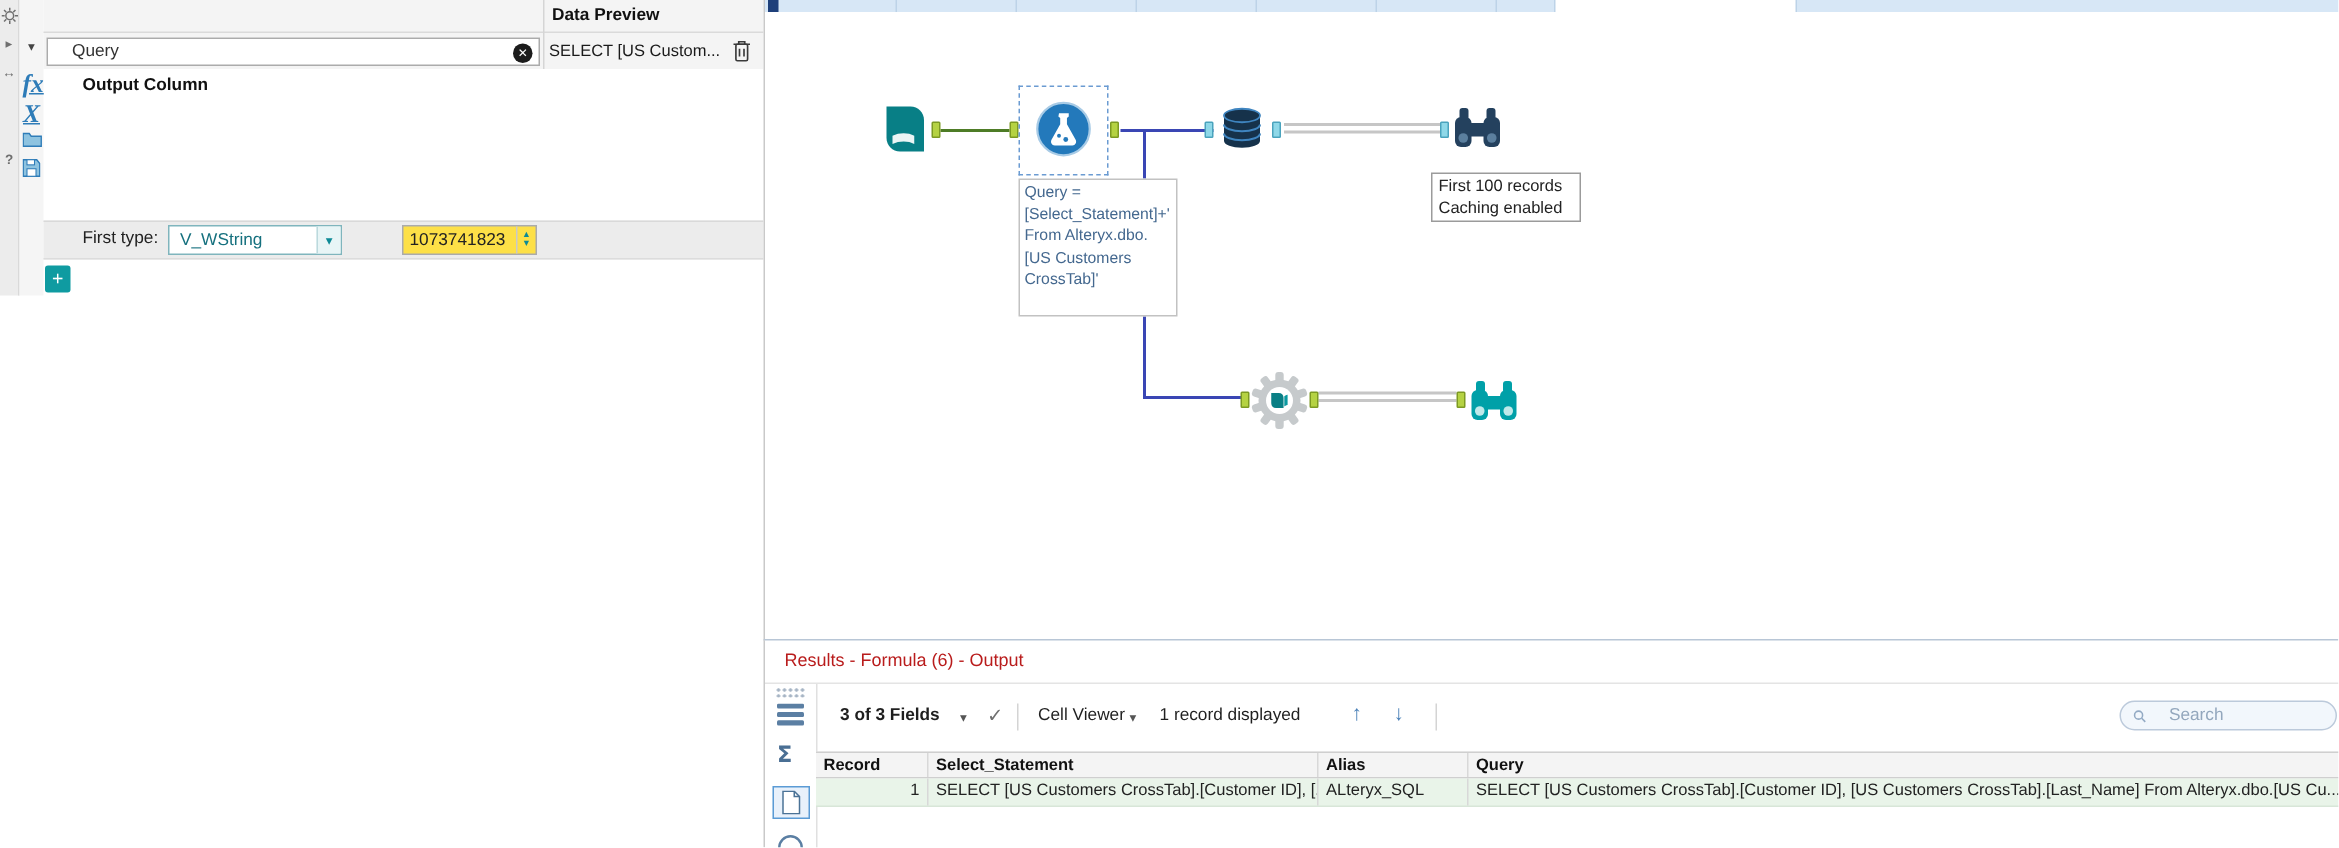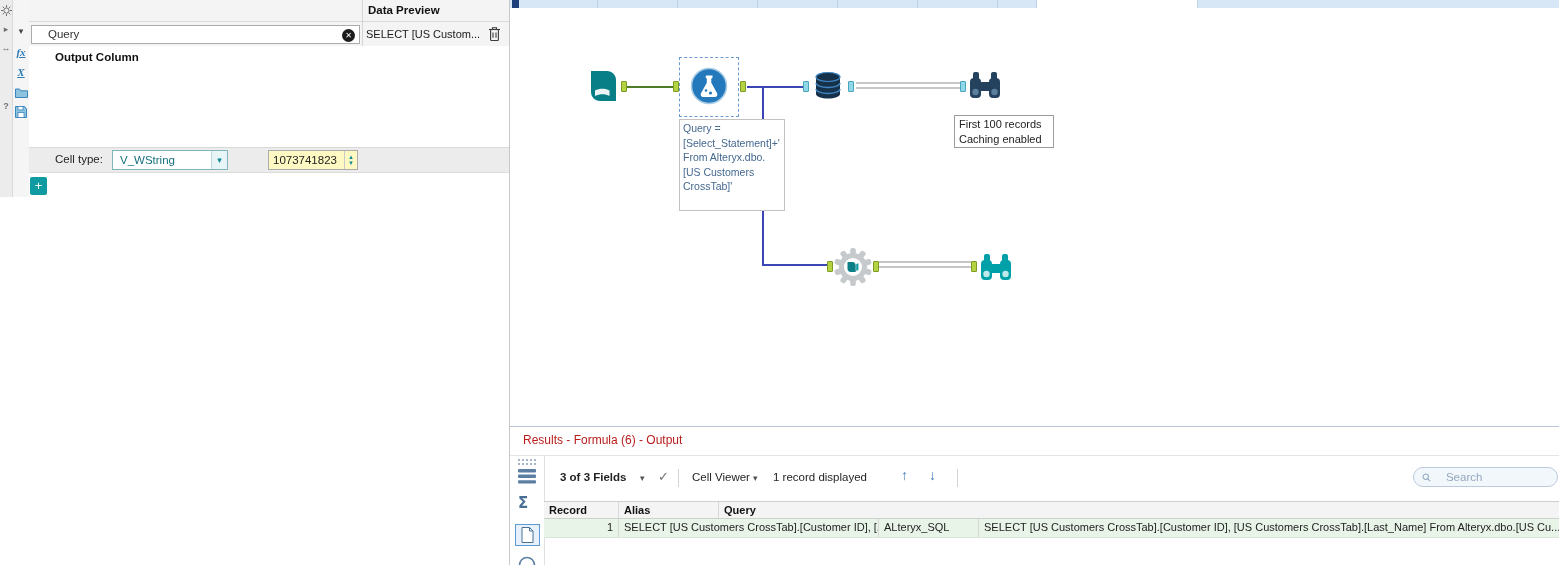--- a/index.html
+++ b/index.html
@@ -6,37 +6,37 @@
   body{font-family:"Liberation Sans",sans-serif;background:#fff;}
   .app{position:relative;width:1559px;height:565px;overflow:hidden;background:#fff;font-size:11.5px;color:#222;}
   .abs{position:absolute;}
 
   
   .farstrip{background:#ececec;border-right:1px solid #d9d9d9;}
   .mini{display:block;margin:5px auto 7px;width:11px;height:12px;text-align:center;font-size:9px;color:#6f6f6f;cursor:pointer;}
   .mini.help{font-weight:bold;}
   .toolstrip{background:#f5f5f5;}
   .tsi{position:absolute;left:2px;width:12px;text-align:center;font-size:9px;color:#444;cursor:pointer;}
-  .fxi{font-style:italic;font-family:"Liberation Serif",serif;color:#2e7cb8;font-weight:bold;font-size:11px;text-decoration:underline;}
+  .fxi{font-style:italic;font-family:"Liberation Serif",serif;color:#2e7cb8;font-weight:bold;font-size:17px;text-decoration:underline;}
   .cfghead{background:#f4f4f4;border-bottom:1px solid #dadada;}
   .hlabel{font-weight:bold;font-size:11.5px;color:#111;white-space:nowrap;}
   .vline{background:#d5d5d5;}
   .combo{background:#fff;border:1px solid #ababab;}
   .combo-txt{position:absolute;left:16px;top:2px;font-size:11.5px;color:#333;}
   .clearbtn{position:absolute;right:4px;top:3px;width:13px;height:13px;border-radius:50%;background:#1c1c1c;color:#fff;font-size:8px;line-height:13px;text-align:center;cursor:pointer;}
   .prevtxt{font-size:11px;color:#1a1a1a;white-space:nowrap;}
   .editor{background:#0d3c46;padding:7px 6px 0 5px;font-family:"DejaVu Sans Mono",monospace;font-size:12px;white-space:pre-wrap;cursor:text;}
   .code-field{color:#e3e8e8;}
   .code-str{color:#49a5c9;font-style:italic;}
   .typerow{background:#ececec;border-top:1px solid #d9d9d9;border-bottom:1px solid #dcdcdc;}
   .lbl{font-size:11.5px;color:#222;white-space:nowrap;}
   .ddl{background:#fff;border:1px solid #7fb5bd;cursor:pointer;}
   .ddl-txt{position:absolute;left:7px;top:3px;font-size:11.5px;color:#15707e;}
   .ddl-arrow{position:absolute;right:0;top:0;width:16px;height:100%;background:#e8f5f6;border-left:1px solid #bcd9dd;color:#0d8a96;font-size:9px;text-align:center;line-height:18px;}
-  .sizebox{background:#fef9c3;border:1px solid #ababab;display:flex;}
+  .sizebox{background:#fde047;border:1px solid #ababab;display:flex;}
   .sizeinput{flex:1;min-width:0;border:none;outline:none;background:transparent;font-size:11.5px;padding:0 4px;color:#222;font-family:"Liberation Sans",sans-serif;}
   .spin{width:13px;border-left:1px solid #c9c9c9;display:flex;flex-direction:column;align-items:center;justify-content:center;color:#0d8a96;font-size:7px;line-height:6px;cursor:pointer;}
   .spin i{font-style:normal;}
   .addbtn{background:#0f9ba1;color:#fff;font-size:13px;line-height:17px;text-align:center;border-radius:2px;cursor:pointer;}
 
   
   .canvas{background:#fff;border-left:1px solid #c9c9c9;}
   .tabstrip{background:#d7e7f6;}
   .tabsep{width:1px;height:8px;background:#bdd3e8;top:0;}
   .activetab{background:#fff;border-left:1px solid #bdd3e8;border-right:1px solid #bdd3e8;cursor:pointer;}
@@ -121,21 +121,21 @@
           <g fill="none" stroke="#3a3a3a" stroke-width="1.1">
             <path d="M1 3.5h11"></path>
             <path d="M4.5 3.5V1.8h4v1.7"></path>
             <rect x="2.6" y="3.5" width="7.8" height="11" rx="1"></rect>
             <path d="M5 6.5v5.2M8 6.5v5.2"></path>
           </g>
         </svg></span>
 
 
     <div class="abs typerow" style="left:29px;top:147px;width:480px;height:26px;"></div>
-    <span class="abs lbl" style="left:55px;top:153px;">Cell type:</span>
+    <span class="abs lbl" style="left:55px;top:153px;">First type:</span>
     <div class="abs ddl" style="left:112px;top:150px;width:116px;height:20px;">
       <span class="ddl-txt">V_WString</span>
       <span class="ddl-arrow">▾</span>
     </div>
     <span class="abs lbl" style="left:239px;top:153px;margin-left:36px;">Size:</span>
     <div class="abs sizebox" style="left:268px;top:150px;width:90px;height:20px;">
       <input class="sizeinput" value="1073741823" style="">
       <span class="spin">
           <i>▴</i>
           <i>▾</i>
@@ -290,20 +290,21 @@
       <svg width="11" height="11" viewBox="0 0 12 12">
           <circle cx="5" cy="5" r="3.6" fill="none" stroke="#93aac4" stroke-width="1.4"></circle>
           <path d="M7.8 7.8L11 11" stroke="#93aac4" stroke-width="1.4"></path>
         </svg>
       <input class="searchinput" placeholder="Search" style="">
     </div>
 
     <div class="abs" style="left:34px;top:74px;width:1016px;">
       <div class="thead">
         <div class="th c-rec">Record</div>
+        <div class="th c-sel">Select_Statement</div>
         <div class="th c-ali">Alias</div>
         <div class="th c-qry">Query</div>
       </div>
       <div class="trow">
         <div class="td c-rec num">1</div>
         <div class="td c-sel">SELECT [US Customers CrossTab].[Customer ID], [...</div>
         <div class="td c-ali">ALteryx_SQL</div>
         <div class="td c-qry">SELECT [US Customers CrossTab].[Customer ID], [US Customers CrossTab].[Last_Name] From Alteryx.dbo.[US Cu...</div>
       </div>
     </div>

